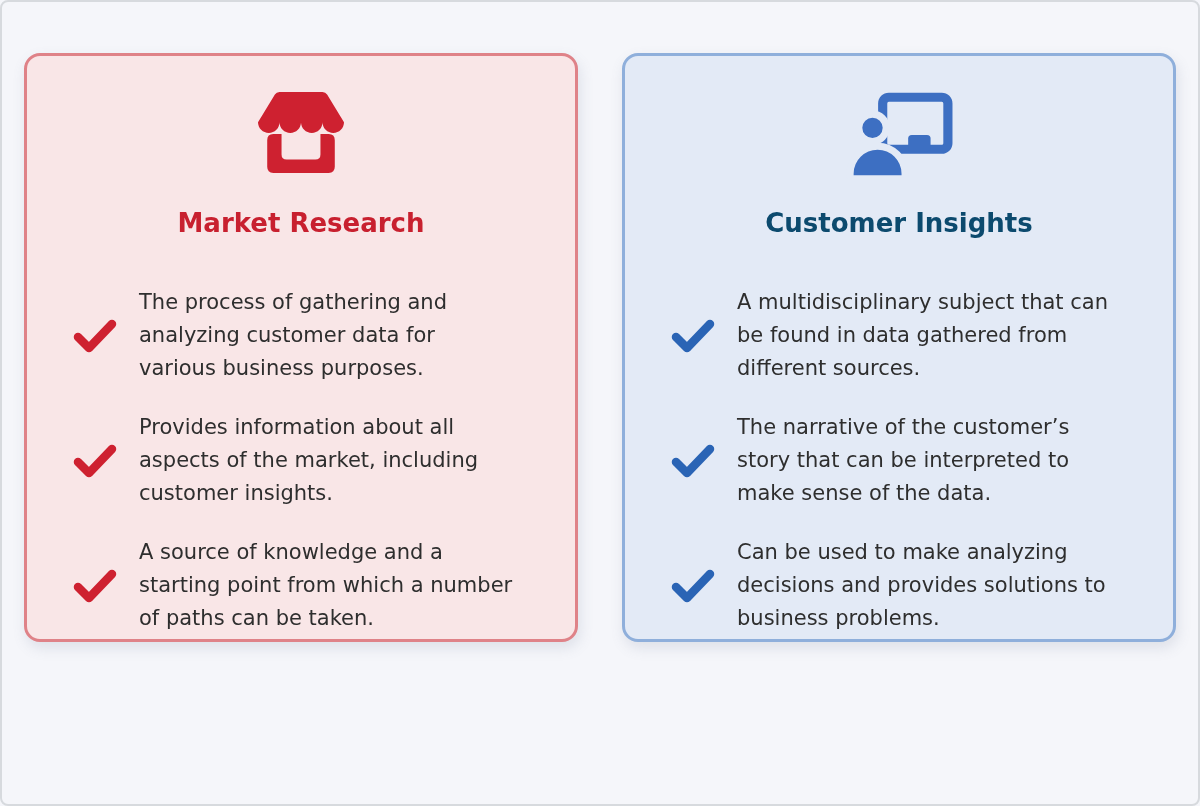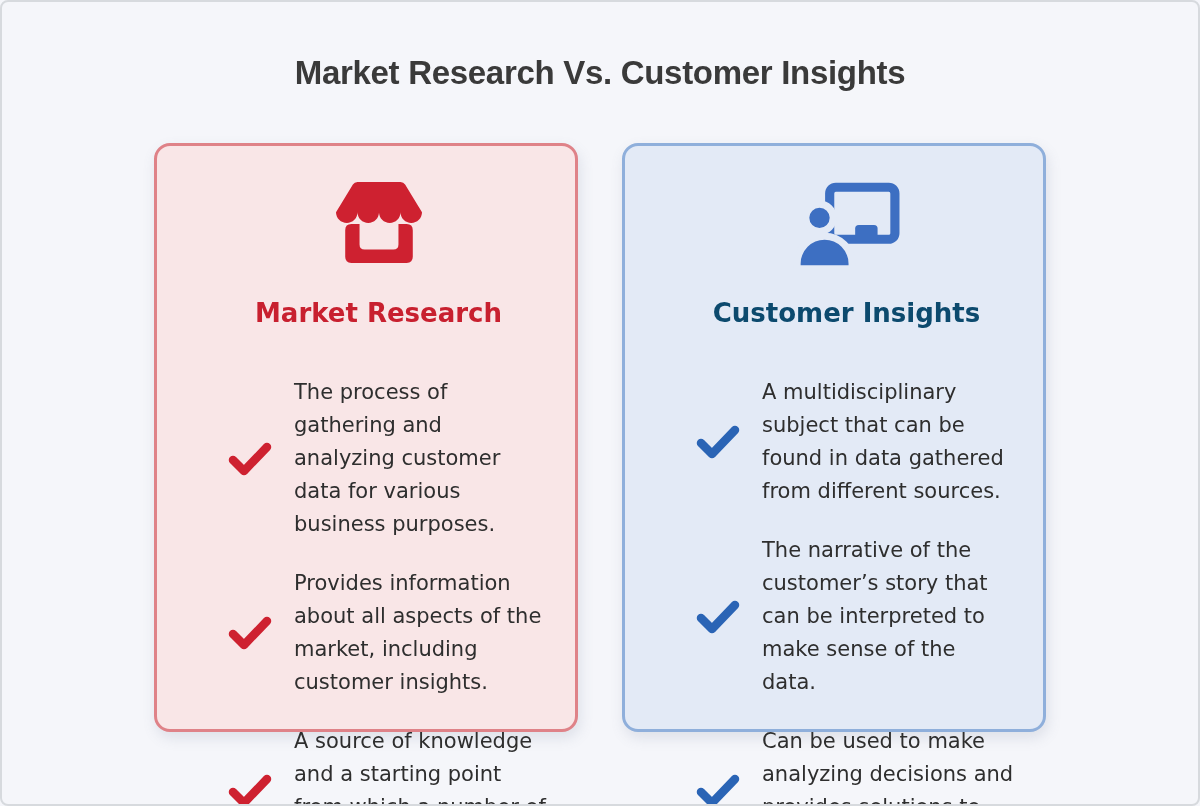--- a/index.html
+++ b/index.html
@@ -23,27 +23,26 @@
     color: #3a3a3a;
     letter-spacing: -0.3px;
   }
   .cards {
     display: flex;
     justify-content: center;
     gap: 44px;
     margin-top: 51px;
   }
   .card {
-    width: 424px;
+    width: 554px;
     height: 589px;
     border-radius: 16px;
     box-sizing: border-box;
     padding-top: 36px;
     box-shadow: 2px 6px 14px rgba(100, 110, 140, 0.16);
-    padding-left: 25px;
   }
   .card.red  { background: #f9e6e7; border: 3px solid #df8288; }
   .card.blue { background: #e3eaf6; border: 3px solid #8fafdb; }
   .icon-wrap {
     height: 92px;
     display: flex;
     justify-content: center;
     align-items: flex-start;
   }
   .card-title {
@@ -73,21 +72,20 @@
     line-height: 33px;
     color: #2e2e2e;
     width: 378px;
   }
 </style>
 </head>
 <body>
 
 <div>
 
-  <h1 class="page-title">Market Research Vs. Customer Insights</h1>
 
   <div class="cards">
 
     <div class="card red">
       <div class="icon-wrap">
         <span>
           <svg width="86" height="82" viewBox="0 0 84 80" xmlns="http://www.w3.org/2000/svg">
             <path fill="#ce2130" d="M21,0 L63,0 Q66,0 67.5,2.5 L84,29.5
                  A10.5,10.5 0 0 1 63,29.5
                  A10.5,10.5 0 0 1 42,29.5

